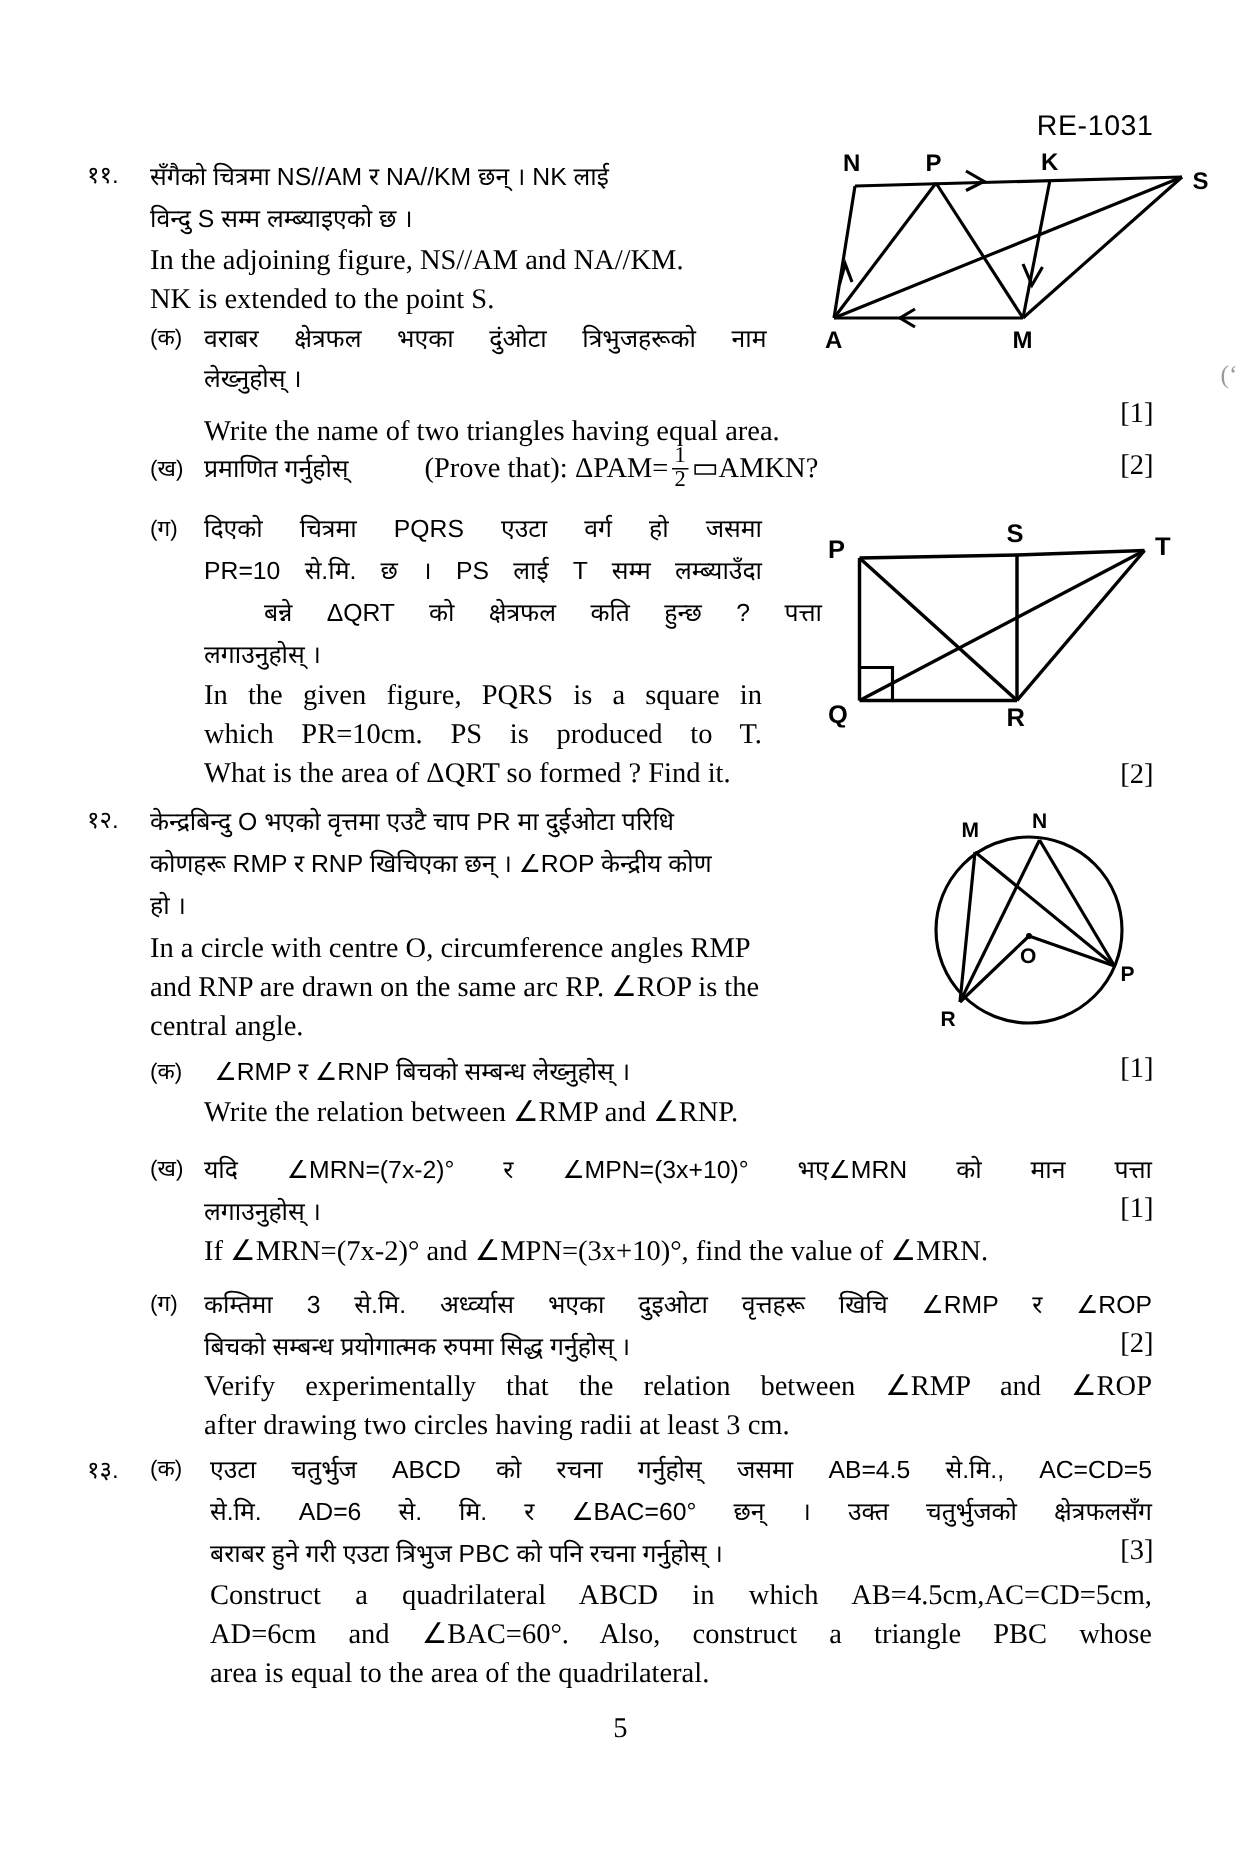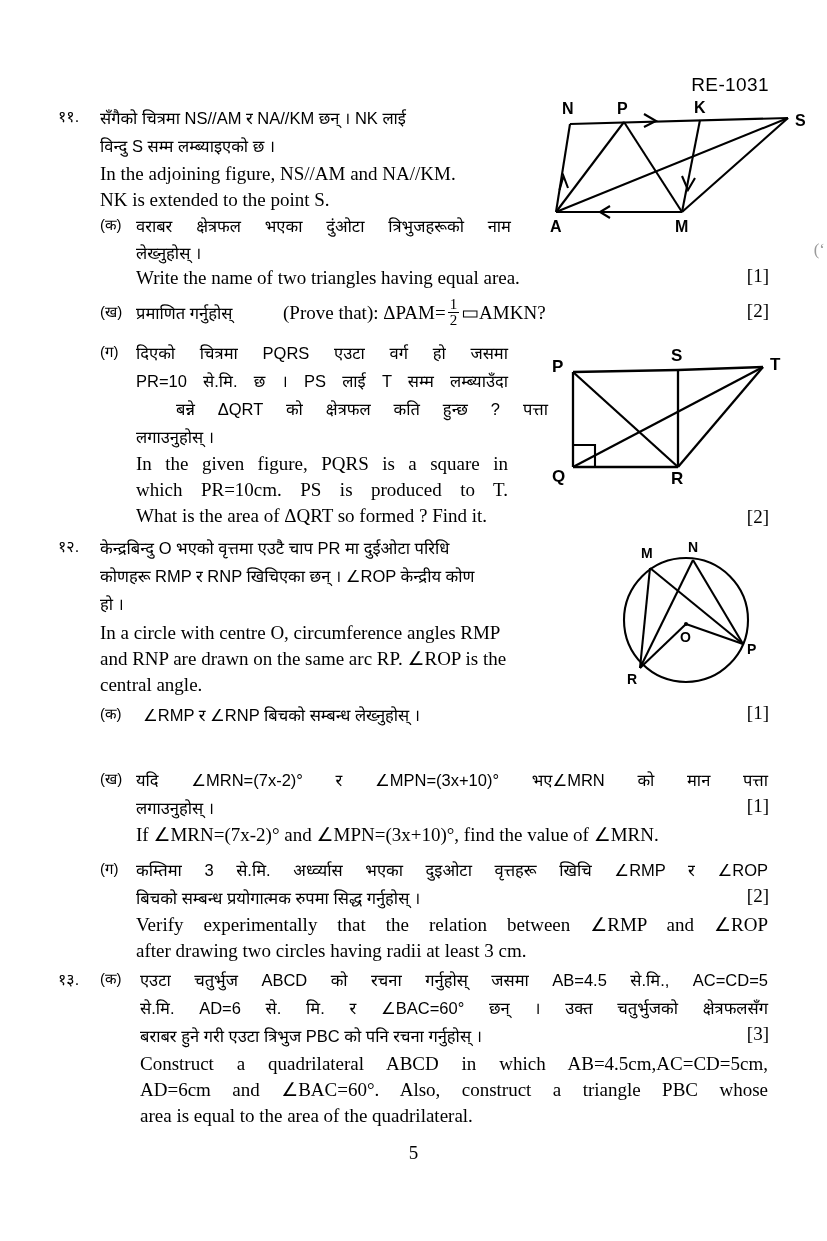--- a/index.html
+++ b/index.html
@@ -160,21 +160,21 @@
   <div class="qnum" style="left:58px; top:105px;">११.</div>
 
   <div class="np" style="left:100px; top:105px;">सँगैको चित्रमा NS//AM र NA//KM छन् । NK लाई</div>
   <div class="np" style="left:100px; top:133px;">विन्दु S सम्म लम्ब्याइएको छ ।</div>
   <div class="en" style="left:100px; top:161px;">In the adjoining figure, NS//AM and NA//KM.</div>
   <div class="en" style="left:100px; top:187px;">NK is extended to the point S.</div>
 
   <div class="sublabel" style="left:100px; top:214px;">(क)</div>
   <div class="np-j" style="left:136px; top:213px; width:375px;">वराबर क्षेत्रफल भएका दुंओटा त्रिभुजहरूको नाम</div>
   <div class="np" style="left:136px; top:240px;">लेख्नुहोस् ।</div>
-  <div class="en" style="left:136px; top:265px;text-align:center;">Write the name of two triangles having equal area.</div>
+  <div class="en" style="left:136px; top:275px;text-align:center;">Write the name of two triangles having equal area.</div>
   <div class="marks" style="top:265px;">[1]</div>
   <div class="edge-artifact" style="top:240px;">(ʻ</div>
 
   <div class="sublabel" style="left:100px; top:301px;">(ख)</div>
   <div class="np" style="left:136px; top:300px;">प्रमाणित गर्नुहोस्</div>
   <div class="en" style="left:283px; top:297px;">
     <span>(Prove that): ΔPAM=</span><span class="frac"><span class="num">1</span><span class="den">2</span></span><span>▭AMKN?</span>
   </div>
   <div class="marks" style="top:300px;">[2]</div>
 
@@ -244,20 +244,21 @@
   <div class="np" style="left:100px; top:535px;">केन्द्रबिन्दु O भएको वृत्तमा एउटै चाप PR मा दुईओटा परिधि</div>
   <div class="np" style="left:100px; top:563px;">कोणहरू RMP र RNP  खिचिएका छन् । ∠ROP केन्द्रीय कोण</div>
   <div class="np" style="left:100px; top:591px;">हो ।</div>
   <div class="en" style="left:100px; top:620px;">In a circle with centre O, circumference angles RMP</div>
   <div class="en" style="left:100px; top:646px;">and RNP are drawn on the same arc RP. ∠ROP is the</div>
   <div class="en" style="left:100px; top:672px;">central angle.</div>
 
   <div class="sublabel" style="left:100px; top:703px;">(क)</div>
   <div class="np" style="left:143px; top:702px;">∠RMP र ∠RNP बिचको सम्बन्ध लेख्नुहोस् ।</div>
   <div class="marks" style="top:702px;">[1]</div>
+  <div class="en" style="left:136px; top:729px;">Write the relation between ∠RMP and ∠RNP.</div>
 
   <div class="sublabel" style="left:100px; top:768px;">(ख)</div>
   <div class="np-j" style="left:136px; top:767px; width:632px;">यदि  ∠MRN=(7x-2)°  र  ∠MPN=(3x+10)°  भए∠MRN  को  मान  पत्ता</div>
   <div class="np" style="left:136px; top:795px;">लगाउनुहोस् ।</div>
   <div class="marks" style="top:795px;">[1]</div>
   <div class="en" style="left:136px; top:822px;">If ∠MRN=(7x-2)° and ∠MPN=(3x+10)°, find the value of ∠MRN.</div>
 
   <div class="sublabel" style="left:100px; top:858px;">(ग)</div>
   <div class="np-j" style="left:136px; top:857px; width:632px;">कम्तिमा 3 से.मि. अर्ध्व्यास भएका दुइओटा वृत्तहरू खिचि ∠RMP र ∠ROP</div>
   <div class="np" style="left:136px; top:885px;text-align:right;">बिचको सम्बन्ध प्रयोगात्मक रुपमा सिद्ध गर्नुहोस् ।</div>

